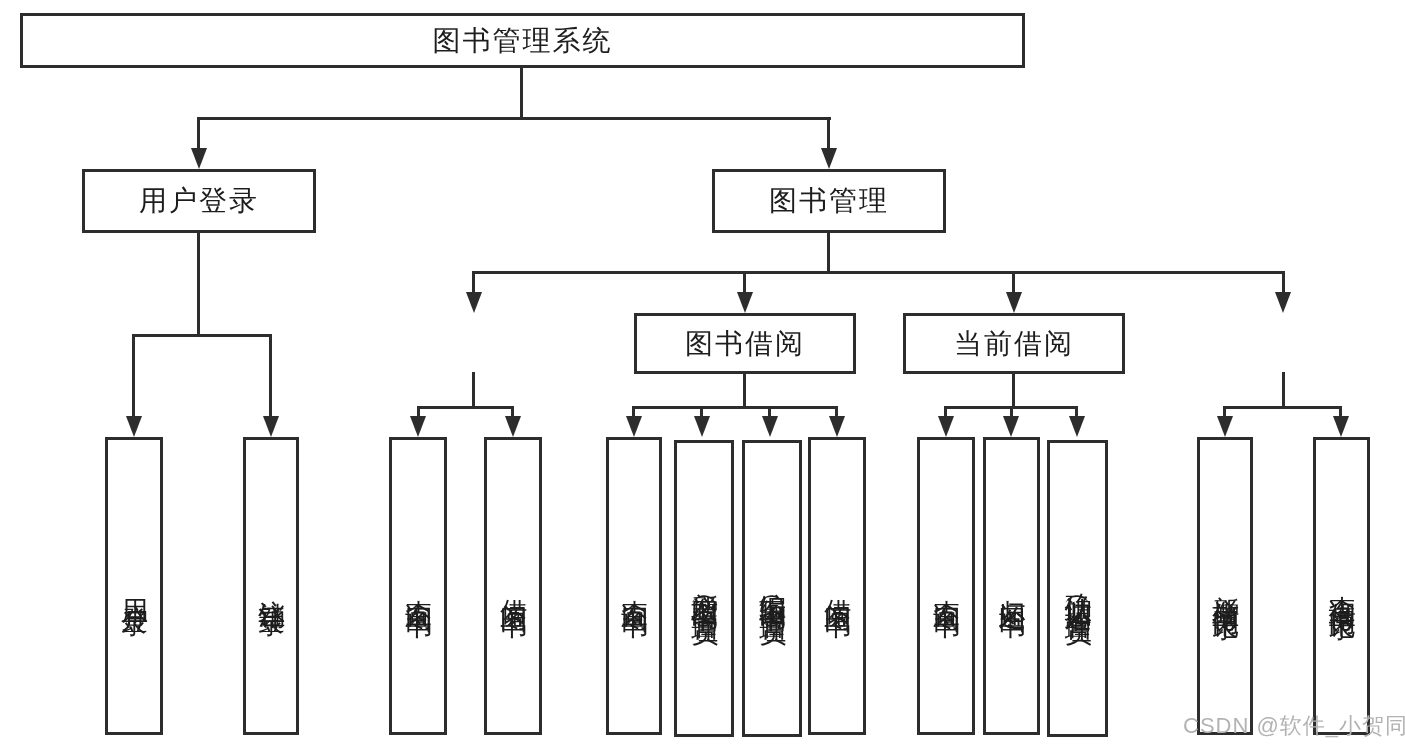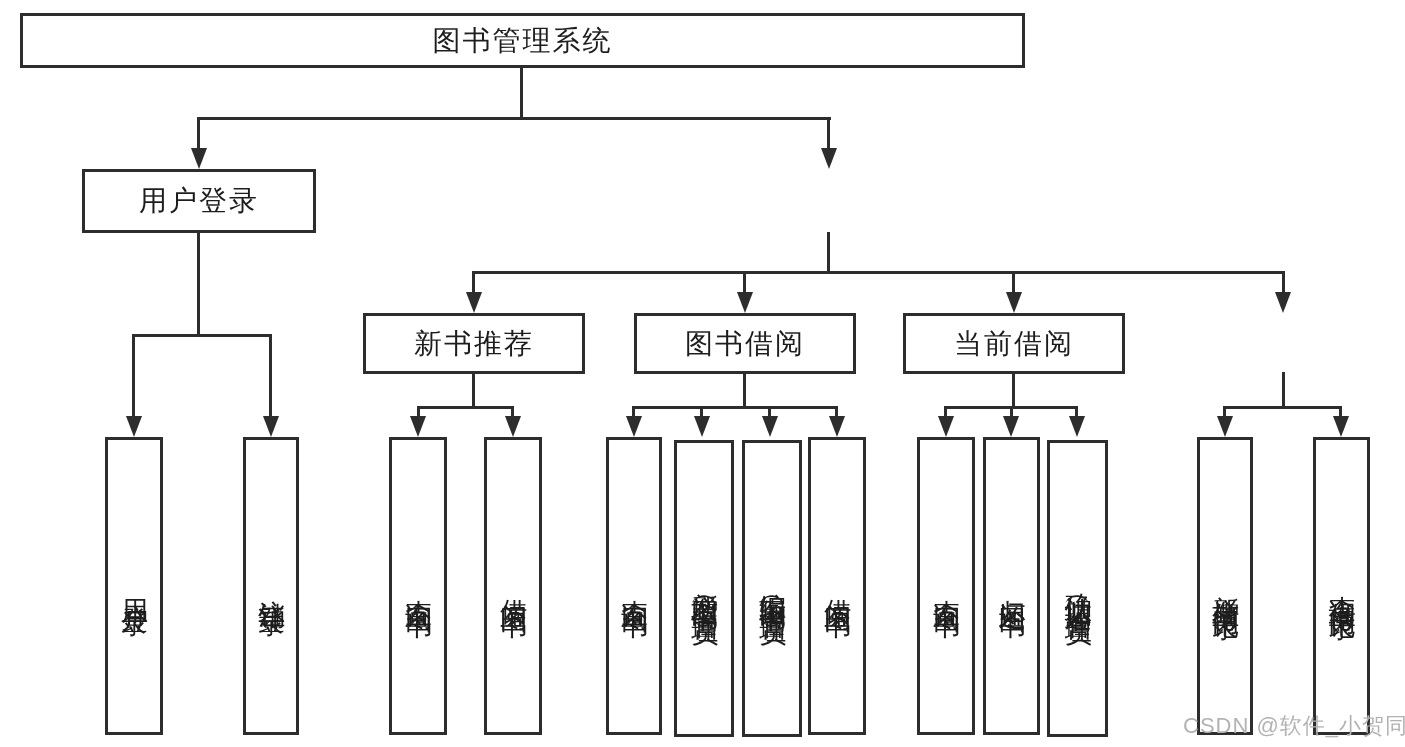--- a/index.html
+++ b/index.html
@@ -31,42 +31,42 @@
   <div class="vl" style="left:520px;top:67px;height:52px"></div>
   <div class="hl" style="left:197px;top:117px;width:634px"></div>
   <div class="vl" style="left:197px;top:117px;height:34px"></div>
   <div class="vl" style="left:827px;top:117px;height:34px"></div>
   <div class="ar" style="left:191px;top:148px"></div>
   <div class="ar" style="left:821px;top:148px"></div>
 
   <div class="hnode" style="left:82px;top:169px;width:234px;height:64px">
       <span>用户登录</span>
     </div>
+  <div class="hnode" style="left:712px;top:169px;width:234px;height:64px">
+      <span>图书管理</span>
+    </div>
 
   <div class="vl" style="left:197px;top:232px;height:104px"></div>
   <div class="hl" style="left:132px;top:334px;width:140px"></div>
   <div class="vl" style="left:132px;top:334px;height:83px"></div>
   <div class="vl" style="left:269px;top:334px;height:83px"></div>
   <div class="ar" style="left:126px;top:416px"></div>
   <div class="ar" style="left:263px;top:416px"></div>
 
   <div class="vl" style="left:827px;top:232px;height:42px"></div>
   <div class="hl" style="left:472px;top:271px;width:813px"></div>
   <div class="vl" style="left:472px;top:271px;height:24px"></div>
   <div class="vl" style="left:743px;top:271px;height:24px"></div>
   <div class="vl" style="left:1012px;top:271px;height:24px"></div>
   <div class="vl" style="left:1282px;top:271px;height:24px"></div>
   <div class="ar" style="left:466px;top:292px"></div>
   <div class="ar" style="left:737px;top:292px"></div>
   <div class="ar" style="left:1006px;top:292px"></div>
   <div class="ar" style="left:1275px;top:292px"></div>
 
-  <div class="hnode" style="left:363px;top:313px;width:222px;height:61px">
-      <span>新书推荐</span>
-    </div>
   <div class="hnode" style="left:903px;top:313px;width:222px;height:61px">
       <span>当前借阅</span>
     </div>
   <div class="hnode" style="left:634px;top:313px;width:222px;height:61px">
       <span>图书借阅</span>
     </div>
 
   <div class="vl" style="left:472px;top:372px;height:36px"></div>
   <div class="hl" style="left:417px;top:406px;width:97px"></div>
   <div class="vl" style="left:417px;top:406px;height:12px"></div>

